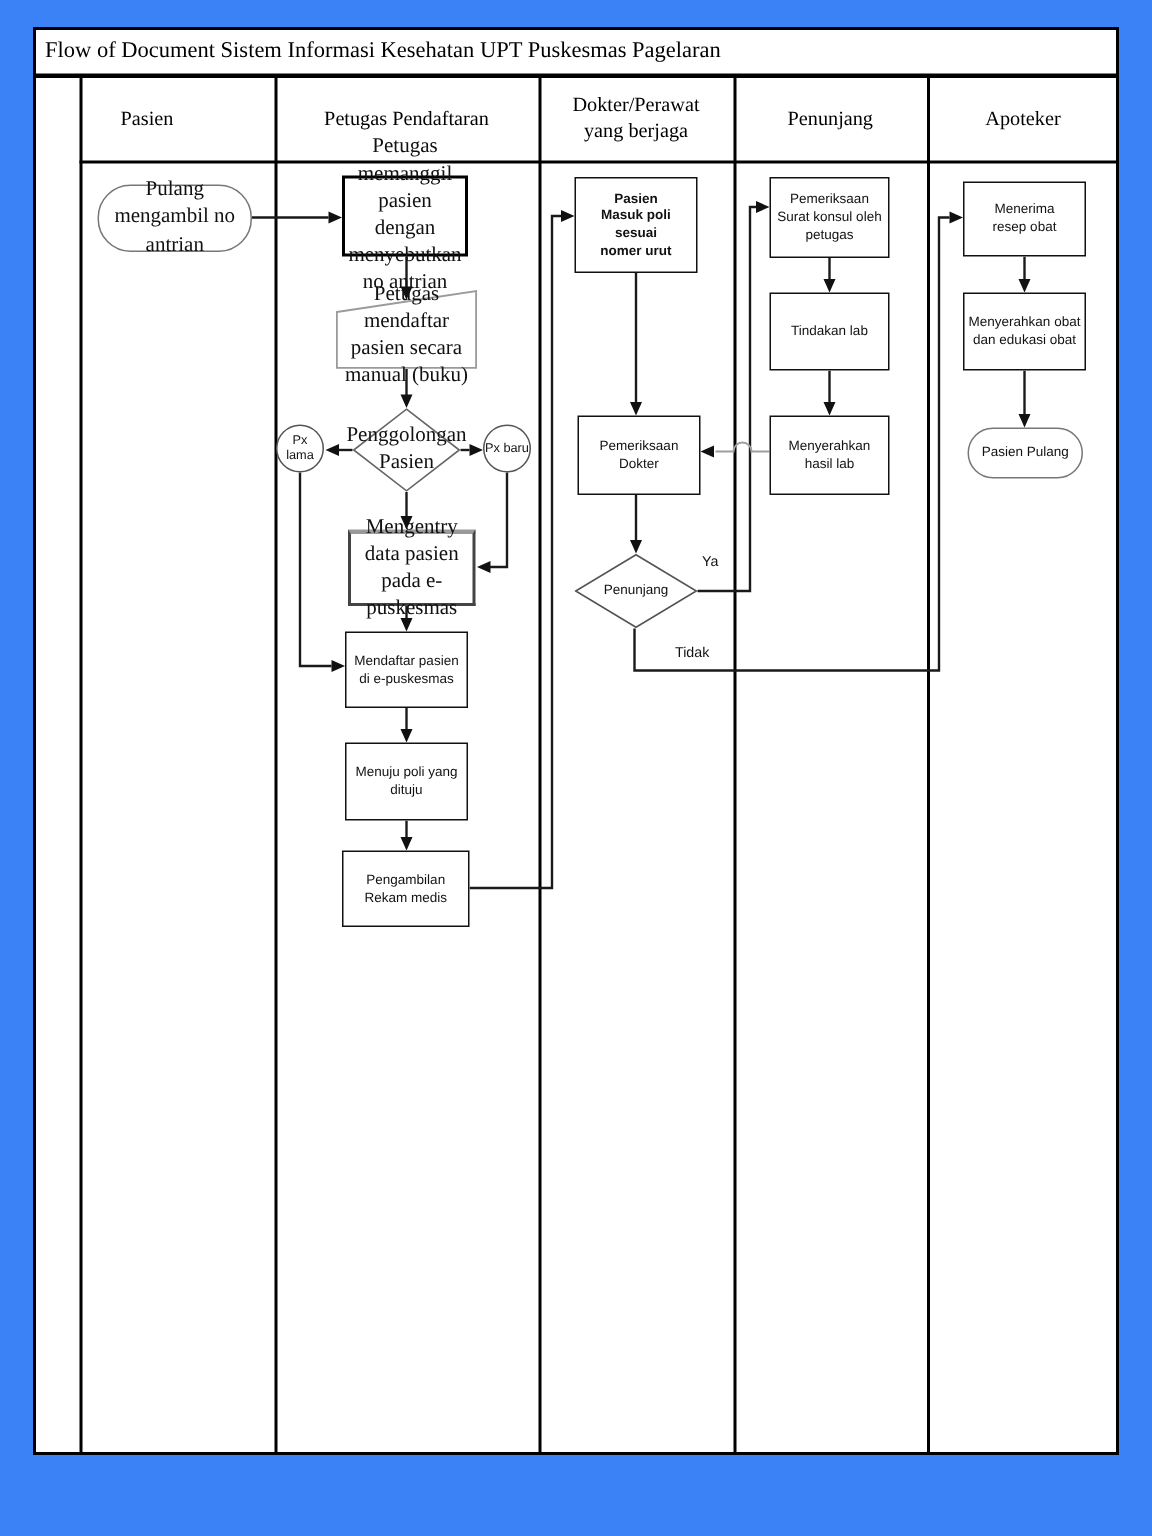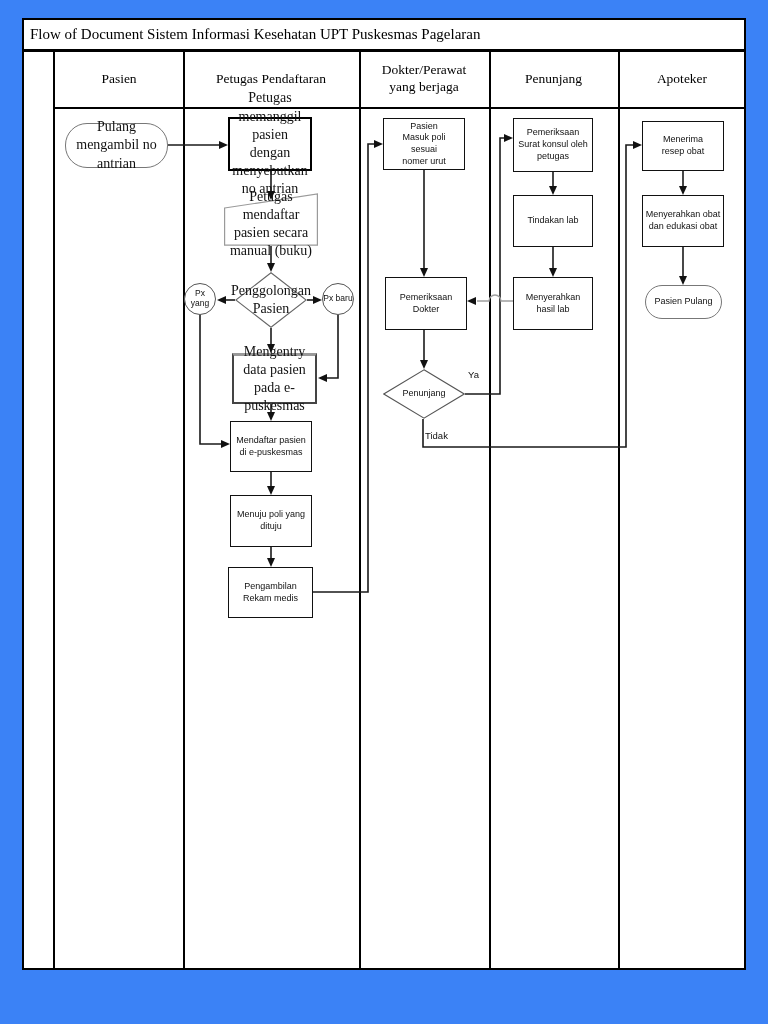--- a/index.html
+++ b/index.html
@@ -50,21 +50,21 @@
   <div class="frame"></div>
   <div class="title-bar">Flow of Document Sistem Informasi Kesehatan UPT Puskesmas Pagelaran</div>
   <div class="hline" style="left:22px; top:49px; width:724px; height:3px;"></div>
   <div class="hline" style="left:53px; top:107px; width:693px; height:1.6px;"></div>
   <div class="vline" style="left:53px;  top:50px; width:1.6px; height:920px;"></div>
   <div class="vline" style="left:183px; top:50px; width:1.6px; height:920px;"></div>
   <div class="vline" style="left:359px; top:50px; width:1.6px; height:920px;"></div>
   <div class="vline" style="left:489px; top:50px; width:1.6px; height:920px;"></div>
   <div class="vline" style="left:618px; top:50px; width:1.6px; height:920px;"></div>
 
-  <div class="lane-header" style="left:56px;  width:126px;text-align:right;">Pasien</div>
+  <div class="lane-header" style="left:35px;  width:126px;text-align:right;">Pasien</div>
   <div class="lane-header" style="left:183px; width:176px;">Petugas Pendaftaran</div>
   <div class="lane-header" style="left:359px; width:130px; padding:0 8px; box-sizing:border-box;">Dokter/Perawat yang berjaga</div>
   <div class="lane-header" style="left:489px; width:129px;">Penunjang</div>
   <div class="lane-header" style="left:618px; width:128px;">Apoteker</div>
 
   <svg id="edges" width="768" height="1024" viewBox="0 0 768 1024">
     <g stroke="#1a1a1a" stroke-width="1.6" fill="none">
       <path d="M168 145 H219"></path>
       <path d="M271 171 V192"></path>
       <path d="M271 246 V265"></path>
@@ -128,21 +128,21 @@
   </div>
 
   <div class="node poly-node serif" style="left:235px; top:272px; width:72px; height:56px;">
     <svg width="72" height="56" viewBox="0 0 72 56">
       <polygon points="36,0.8 71.2,28 36,55.2 0.8,28" fill="#fff" stroke="#666" stroke-width="1.1"></polygon>
     </svg>
     <span class="lbl">Penggolongan Pasien</span>
   </div>
 
   <div class="node circle sans" style="left:184px; top:283px; width:32px; height:32px;">
-    <span class="lbl">Px yang</span>
+    <span class="lbl">Px lama</span>
   </div>
   <div class="node circle sans" style="left:322px; top:283px; width:32px; height:32px;">
     <span class="lbl">Px baru</span>
   </div>
 
   <div class="node rect-shadow serif" style="left:232px; top:353px; width:85px; height:51px; padding:0 4px;">
     <span class="lbl">Mengentry data pasien pada e-puskesmas</span>
   </div>
 
   <div class="node rect sans" style="left:230px; top:421px; width:82px; height:51px; padding:0 2px;">
@@ -150,37 +150,37 @@
   </div>
 
   <div class="node rect sans" style="left:230px; top:495px; width:82px; height:52px; padding:0 2px;">
     <span class="lbl">Menuju poli yang dituju</span>
   </div>
 
   <div class="node rect sans" style="left:228px; top:567px; width:85px; height:51px; padding:0 12px;">
     <span class="lbl">Pengambilan Rekam medis</span>
   </div>
 
-  <div class="node rect sans" style="left:383px; top:118px; width:82px; height:52px; padding:0 16px;">
+  <div class="node rect sans" style="left:383px; top:118px; width:82px; height:64px; padding:0 16px;font-weight:bold;">
     <span class="lbl">Pasien Masuk poli sesuai nomer urut</span>
   </div>
 
   <div class="node rect sans" style="left:385px; top:277px; width:82px; height:53px; padding:0 10px;">
     <span class="lbl">Pemeriksaan Dokter</span>
   </div>
 
   <div class="node poly-node sans" style="left:383px; top:369px; width:82px; height:50px;">
     <svg width="82" height="50" viewBox="0 0 82 50">
       <polygon points="41,0.8 81.2,25 41,49.2 0.8,25" fill="#fff" stroke="#555" stroke-width="1.1"></polygon>
     </svg>
     <span class="lbl">Penunjang</span>
   </div>
 
   <div class="edge-label" style="left:468px; top:369px;">Ya</div>
-  <div class="edge-label" style="left:425px; top:430px;">Tidak</div>
+  <div class="edge-label" style="left:450px; top:430px;">Tidak</div>
 
   <div class="node rect sans" style="left:513px; top:118px; width:80px; height:54px; padding:0 3px;">
     <span class="lbl">Pemeriksaan Surat konsul oleh petugas</span>
   </div>
 
   <div class="node rect sans" style="left:513px; top:195px; width:80px; height:52px;">
     <span class="lbl">Tindakan lab</span>
   </div>
 
   <div class="node rect sans" style="left:513px; top:277px; width:80px; height:53px; padding:0 8px;">

